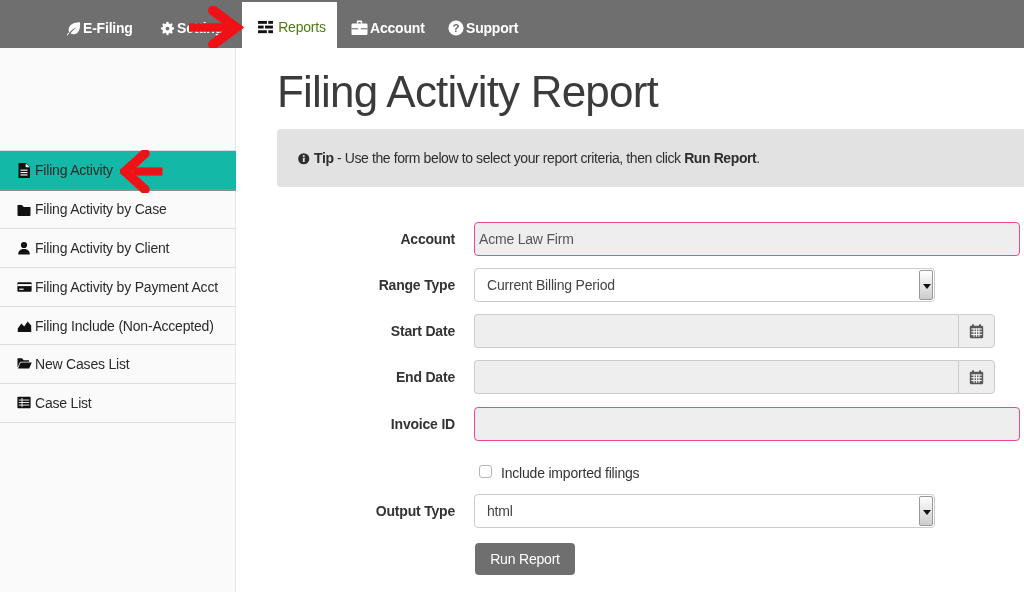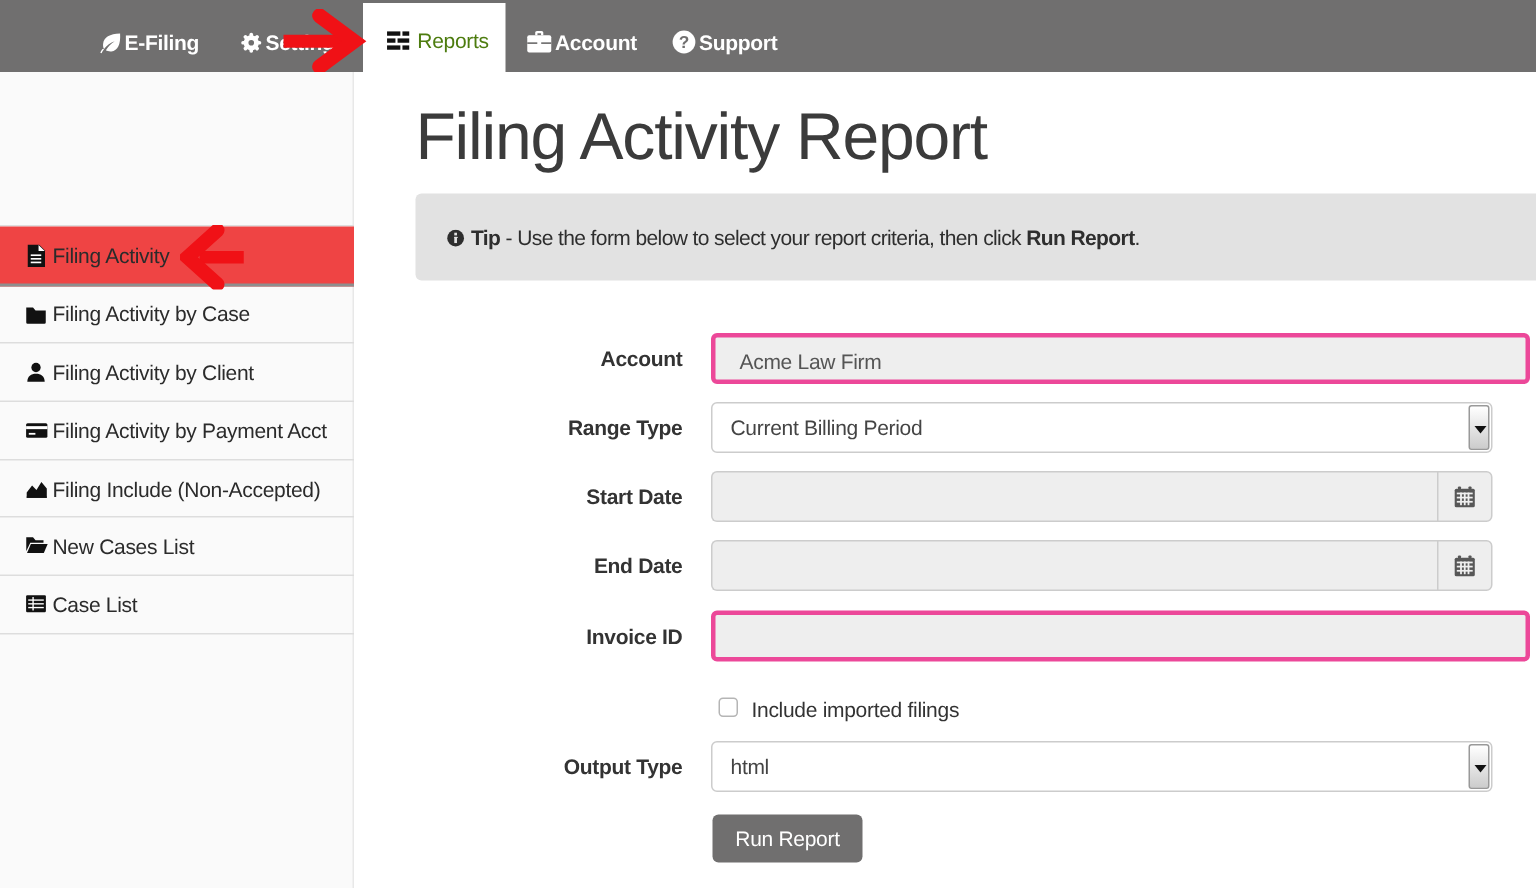--- a/index.html
+++ b/index.html
@@ -14,34 +14,34 @@
 #tab-reports { position:absolute; left:242px; top:2px; width:95px; height:47px; background:#fff;
   display:flex; align-items:center; justify-content:center; color:#4d7c0f; padding-top:3px; padding-left:5px; }
 #tab-reports .txt { margin-left:5px; }
 
 
 #sidebar { position:absolute; left:0; top:48px; width:236px; height:544px; background:#fafafa; border-right:1px solid #e8e8e8; }
 #menu { position:absolute; left:0; top:102px; width:236px; border-top:1px solid #ddd; }
 .mitem { position:relative; height:38.72px; border-bottom:1px solid #ddd; display:flex; align-items:center; color:#2b2b2b; }
 .mitem .ic { position:absolute; left:17px; top:12px; }
 .mitem .txt { margin-left:35px; }
-.mitem.active { height:39.5px; background:#ef4444; border-bottom:2px solid #8e8e8e; }
+.mitem.active { height:39.5px; background:#14b8a6; border-bottom:2px solid #8e8e8e; }
 
 
 #content { position:absolute; left:237px; top:48px; width:787px; height:544px; background:#fff; }
 h1 { position:absolute; left:277px; top:71.5px; font-size:44px; font-weight:normal; letter-spacing:-0.8px; color:#3b3b3b; line-height:40px; }
 #alert { position:absolute; left:277px; top:129px; width:760px; height:58px; background:#e2e2e2; border-radius:4px; }
 #alert .inner { position:absolute; left:21px; top:19px; line-height:20px; color:#2e2e2e; letter-spacing:-0.4px; }
 
 
 .frow { position:absolute; left:277px; width:740px; height:34px; }
 .flabel { position:absolute; left:0; top:0; width:178px; height:34px; line-height:34px; text-align:right; font-weight:bold; color:#333; }
 .fctl { position:absolute; left:197px; top:0; width:520px; height:34px; }
-.input { width:546px; height:34px; border:3px solid #ec4899; border-radius:4px; background:#eee; line-height:32px; padding-left:16px; color:#555; }
-.select { width:521px; height:34px; border:1px solid #ccc; border-radius:4px; background:#fff; line-height:32px; padding-left:12px; color:#444; position:relative; }
+.input { width:546px; height:34px; border:1px solid #ec4899; border-radius:4px; background:#eee; line-height:32px; padding-left:4px; color:#555; }
+.select { width:461px; height:34px; border:1px solid #ccc; border-radius:4px; background:#fff; line-height:32px; padding-left:12px; color:#444; position:relative; }
 .ddbtn { position:absolute; right:1px; top:1px; width:14px; height:30px; border:1px solid #999; border-radius:2px; background:linear-gradient(#fff, #ccc); }
 .ddbtn:after { content:""; position:absolute; left:3px; top:13px; border-left:4px solid transparent; border-right:4px solid transparent; border-top:5px solid #111; }
 .dgroup { display:flex; width:521px; height:34px; }
 .dinput { width:484px; height:34px; border:1px solid #ccc; border-right:none; border-radius:4px 0 0 4px; background:#eee; }
 .daddon { width:37px; height:34px; border:1px solid #ccc; border-radius:0 4px 4px 0; background:#eee; display:flex; align-items:center; justify-content:center; }
 #chkrow { position:absolute; left:474px; top:465px; height:24px; display:flex; align-items:flex-start; }
 #chkbox { width:13px; height:13px; border:1px solid #b5b5b5; border-radius:3px; background:#fff; margin:0 9px 0 5px; }
 #runbtn { position:absolute; left:475px; top:543px; width:100px; height:32px; background:#706f6f; border-radius:4px; color:#fff; text-align:center; line-height:32px; }
 
 

